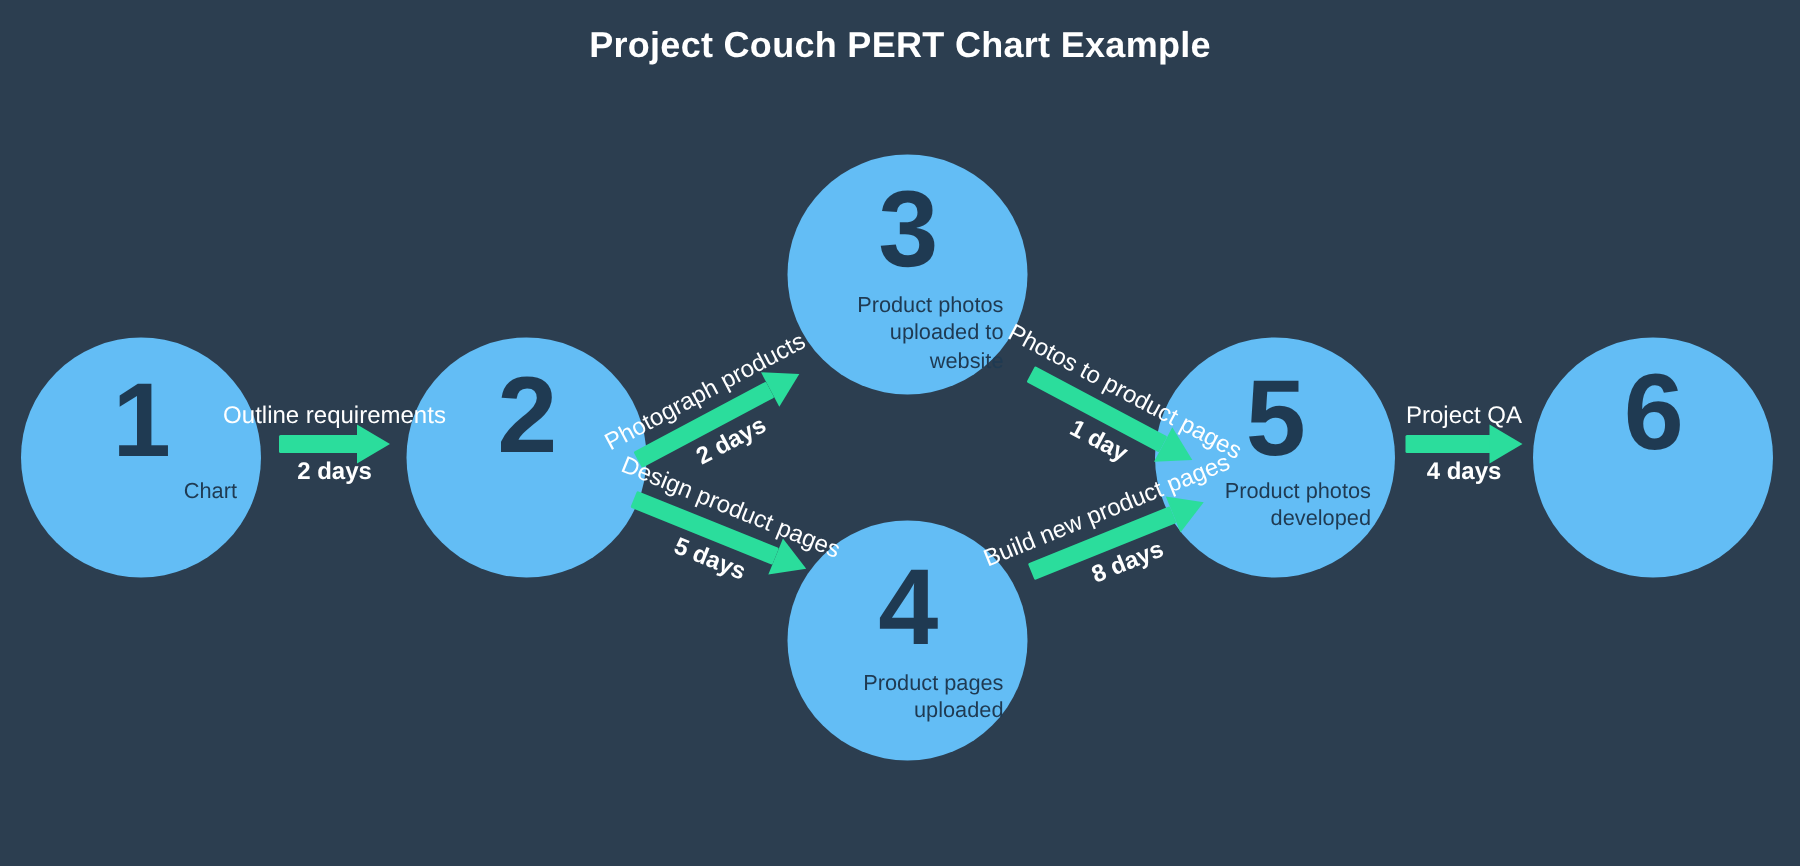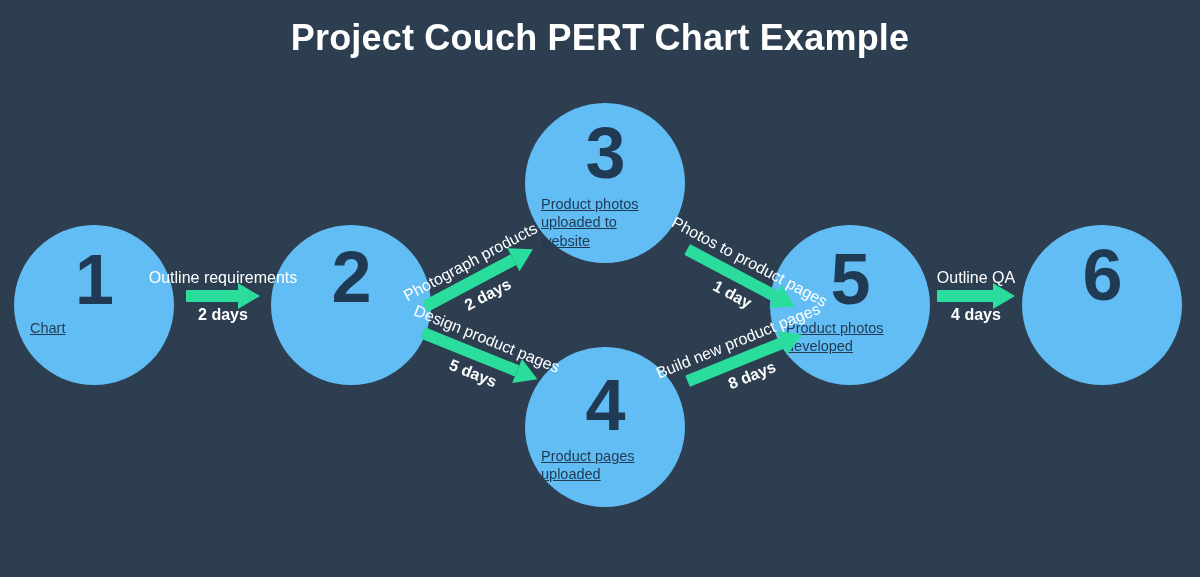--- a/index.html
+++ b/index.html
@@ -9,21 +9,21 @@
     font-family:"Liberation Sans", sans-serif;
     overflow:hidden;
   }
   #stage{position:relative;width:1200px;height:577px;}
 
   
   .title{
     position:absolute;left:0;top:17px;width:1200px;
     text-align:center;
     color:#ffffff;
-    font-size:36px;font-weight:bold;
+    font-size:24px;font-weight:bold;
     letter-spacing:.2px;
   }
 
   
   .node{
     position:absolute;
     border-radius:50%;
     background:#63bdf5;
     color:#1f3a52;
     display:flex;
@@ -34,23 +34,22 @@
   }
   .node .num{
     font-size:72px;
     font-weight:bold;
     line-height:1;
     letter-spacing:-1px;
   }
   .node .lbl{
     font-size:14.5px;
     line-height:1.26;
-    text-align:left;
+    text-align:right;
     width:128px;
-    text-decoration:underline;
   }
 
   
   .n1{left:14px; top:225px; width:160px;height:160px;padding-top:20px;}
   .n1 .num{font-size:70px;}
   .n2{left:271px;top:225px; width:160px;height:160px;padding-top:16px;}
   .n3{left:525px;top:103px; width:160px;height:160px;padding-top:14px;}
   .n4{left:525px;top:347px; width:160px;height:160px;padding-top:22px;}
   .n5{left:770px;top:225px; width:160px;height:160px;padding-top:18px;}
   .n6{left:1022px;top:225px;width:160px;height:160px;padding-top:14px;}
@@ -197,21 +196,21 @@
   <div class="edge e45">
     <div class="etop">Build new product pages</div>
     <div class="arrow">
       <div class="shaft"></div>
         <div class="head"></div>
     </div>
     <div class="ebot">8 days</div>
   </div>
 
   <div class="edge e56">
-    <div class="etop">Outline QA</div>
+    <div class="etop">Project QA</div>
     <div class="arrow">
       <div class="shaft"></div>
         <div class="head"></div>
     </div>
     <div class="ebot">4 days</div>
   </div>
 
 </div>
 
 </body></html>

